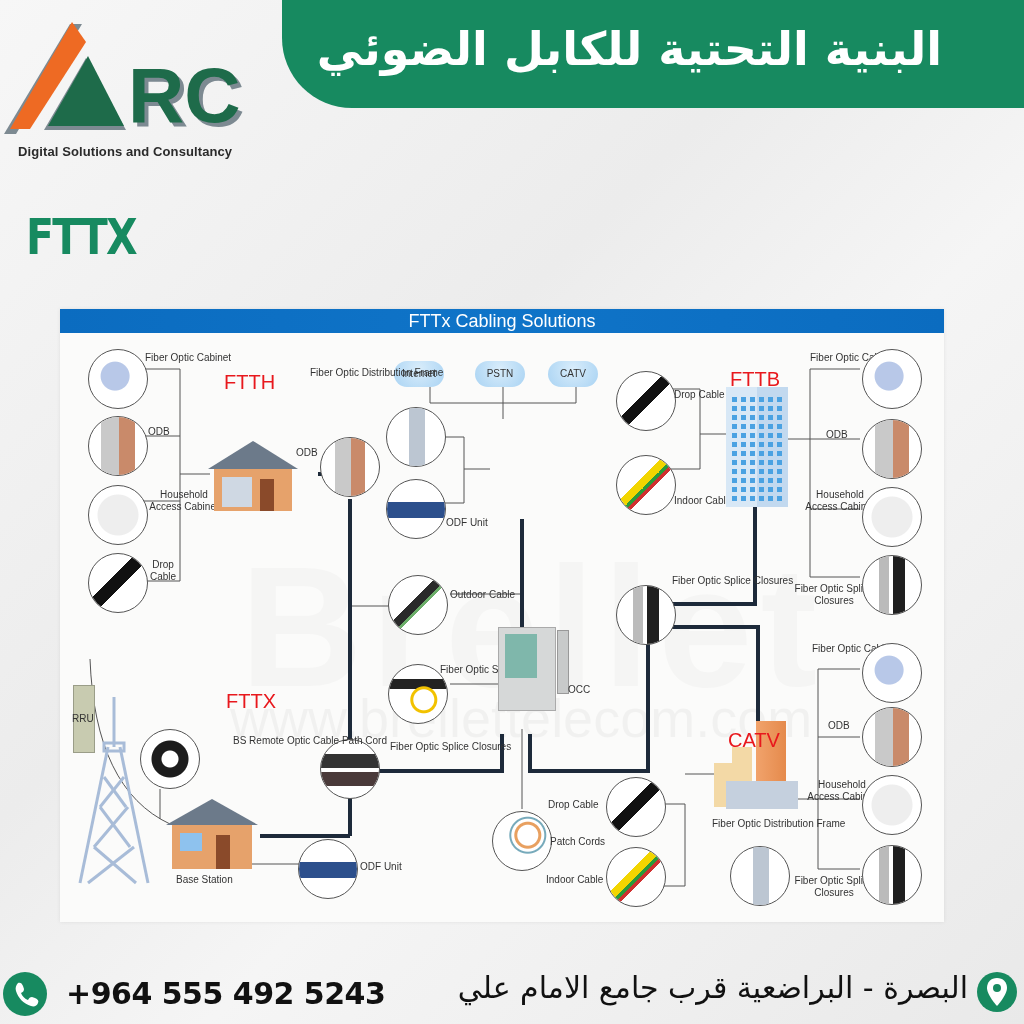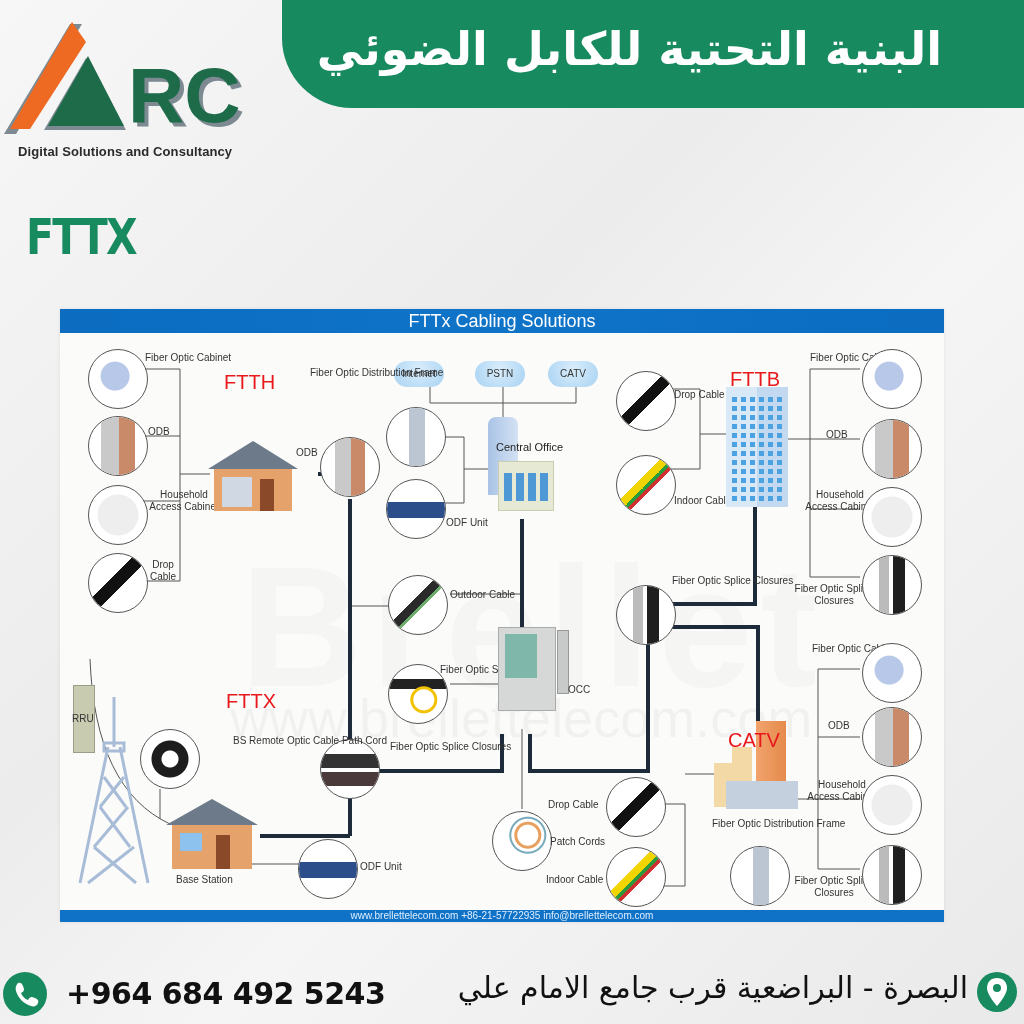--- a/index.html
+++ b/index.html
@@ -170,26 +170,20 @@
 
   <div class="zone" style="left:164px;top:62px;">FTTH</div>
   <div class="zone" style="left:166px;top:381px;">FTTX</div>
   <div class="zone" style="left:670px;top:59px;">FTTB</div>
   <div class="zone" style="left:668px;top:420px;z-index:3;">CATV</div>
 
   <div class="cloud" style="left:334px;top:52px;">Internet</div>
   <div class="cloud" style="left:415px;top:52px;">PSTN</div>
   <div class="cloud" style="left:488px;top:52px;">CATV</div>
 
-  <div style="position:absolute;left:426px;top:108px;width:70px;height:100px;">
-    <div style="position:absolute;left:2px;top:0;width:30px;height:78px;background:linear-gradient(90deg,#a9c3e6,#d4e2f3);border-radius:8px 8px 0 0;"></div>
-    <div style="position:absolute;left:12px;top:44px;width:56px;height:50px;background:#e6ead4;border:1px solid #c9ceb0;"></div>
-    <div style="position:absolute;left:18px;top:56px;width:44px;height:28px;background:repeating-linear-gradient(90deg,#3d8fd6 0 8px,transparent 8px 12px);opacity:0.9;"></div>
-    <div class="lbl" style="left:10px;top:24px;font-size:11px;color:#222;">Central Office</div>
-  </div>
 
   <div class="node" style="left:28px;top:40px;">
       <div class="glyph" style="background:radial-gradient(circle at 45% 45%,#b8c8e8 0 14px,transparent 15px);"></div>
     </div>
   <div class="lbl" style="left:85px;top:43px;">Fiber Optic Cabinet</div>
   <div class="node" style="left:28px;top:107px;">
       <div class="glyph" style="background:linear-gradient(90deg,transparent 12px,#c9c9c9 12px 30px,#c98a6a 30px 46px,transparent 46px);"></div>
     </div>
   <div class="lbl" style="left:88px;top:117px;">ODB</div>
   <div class="node" style="left:28px;top:176px;">
@@ -347,29 +341,28 @@
     <div style="position:absolute;left:14px;top:34px;width:22px;height:18px;background:#8ec2ee;"></div>
     <div style="position:absolute;left:50px;top:36px;width:14px;height:34px;background:#8a4a2a;"></div>
   </div>
   <div class="lbl" style="left:116px;top:565px;">Base Station</div>
 
   <div class="node" style="left:238px;top:530px;">
       <div class="glyph" style="background:linear-gradient(180deg,transparent 22px,#2c4f8c 22px 38px,transparent 38px);"></div>
     </div>
   <div class="lbl" style="left:300px;top:552px;">ODF Unit</div>
 
-  <div class="diagram-footer">www.brellettelecom.com  +86-21-57722935  info@brellettelecom.com</div>
 </div>
 
 <div class="phone-icon">
   <svg width="44" height="44" viewBox="0 0 44 44">
     <path d="M15,11 c2,-1 4,0 5,3 l1,3 c0,2 -1,3 -3,4 c1,3 4,6 7,7 c1,-2 2,-3 4,-3 l3,1 c3,1 4,3 3,5 c-1,3 -4,4 -7,3 c-7,-2 -13,-8 -15,-15 c-1,-3 0,-6 2,-8z" fill="#fff"></path>
   </svg>
 </div>
-<div class="phone-number">+964 684 492 5243</div>
+<div class="phone-number">+964 555 492 5243</div>
 
 <div class="address">البصرة - البراضعية قرب جامع الامام علي</div>
 <div class="pin-icon">
   <svg width="42" height="44" viewBox="0 0 42 44">
     <circle cx="21" cy="22" r="20" fill="#178a60"></circle>
     <path d="M21,8 c-6,0 -10,4 -10,10 c0,7 10,18 10,18 s10,-11 10,-18 c0,-6 -4,-10 -10,-10z" fill="#fff"></path>
     <circle cx="21" cy="18" r="4" fill="#178a60"></circle>
   </svg>
 </div>
 

